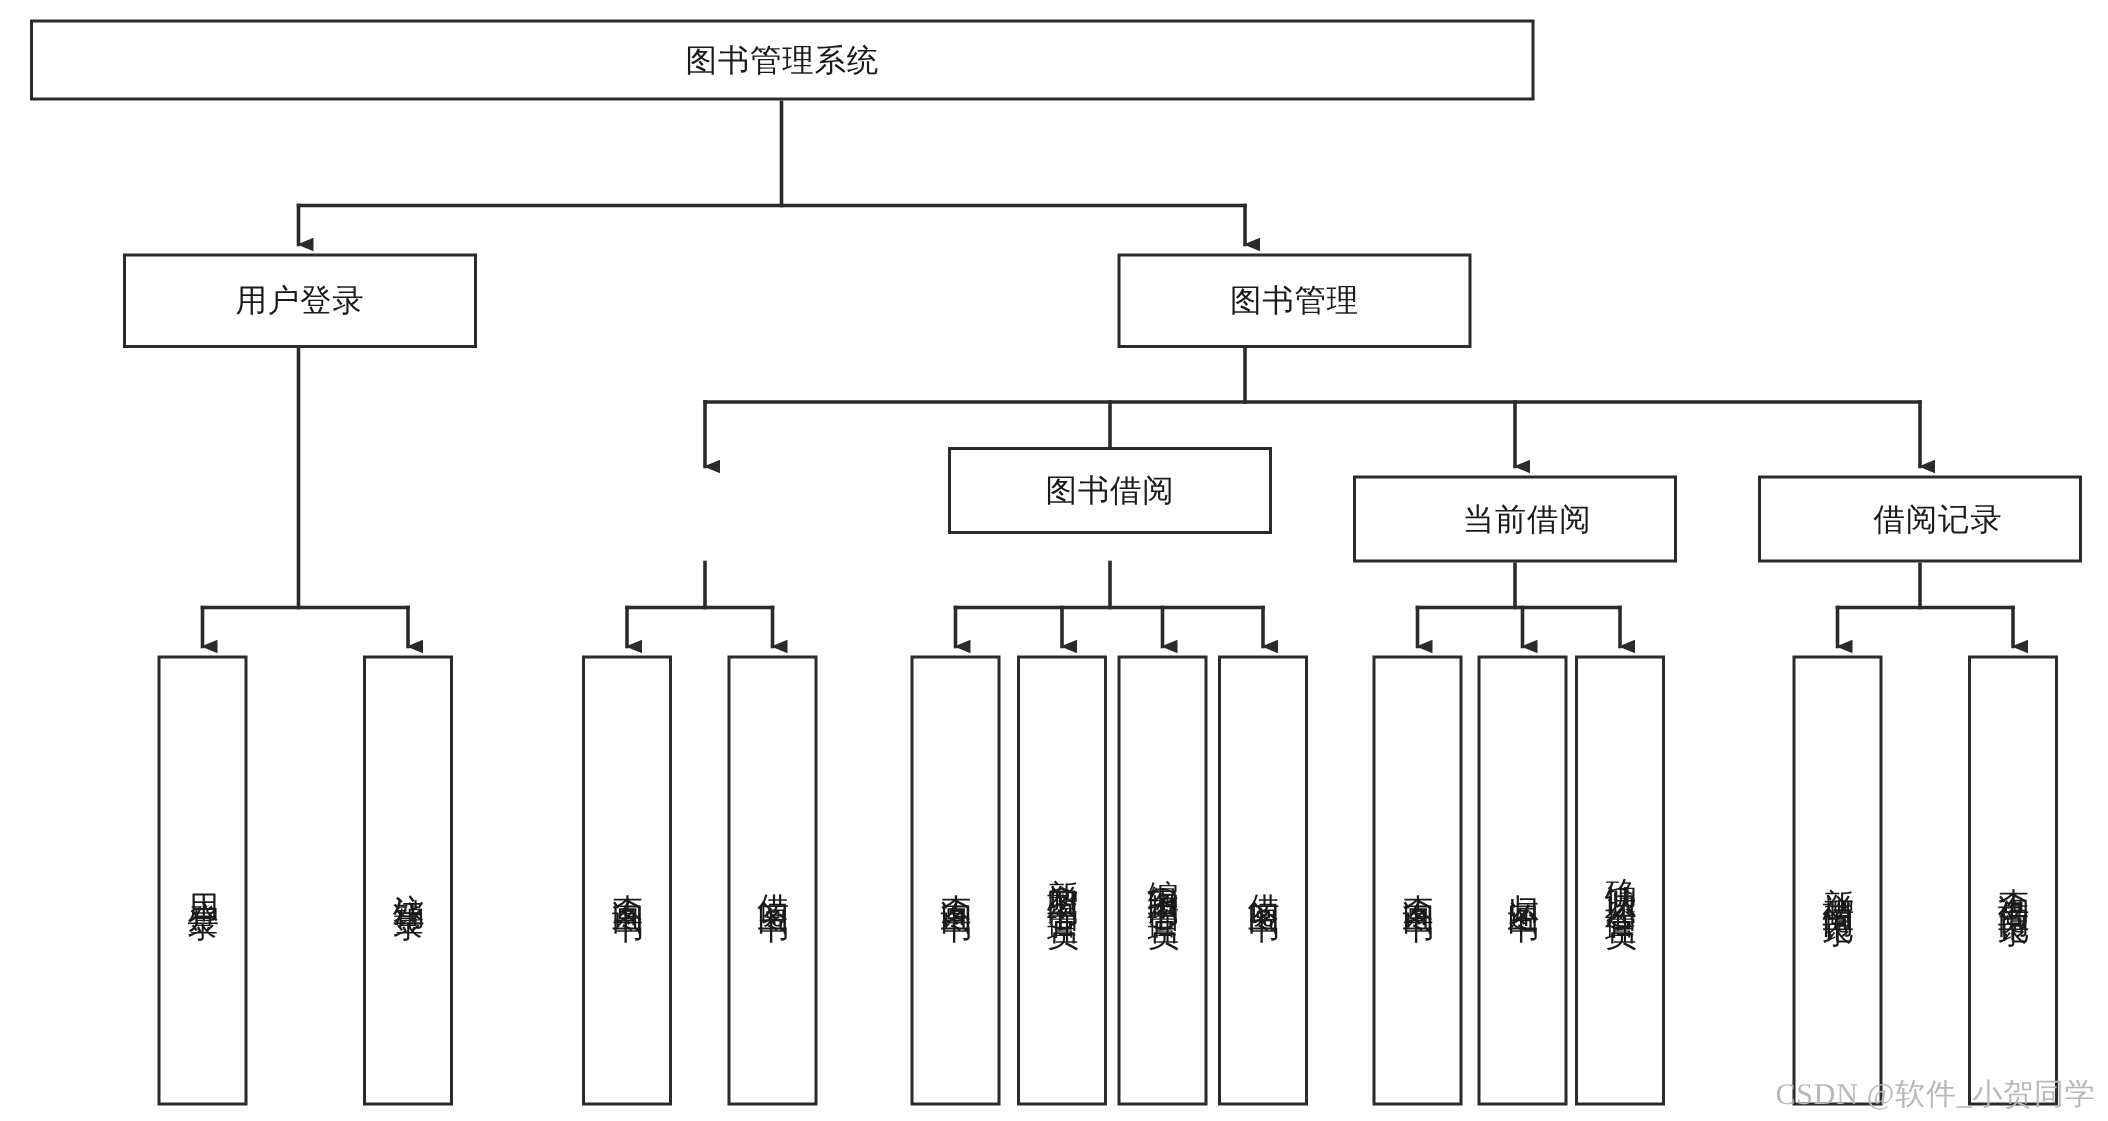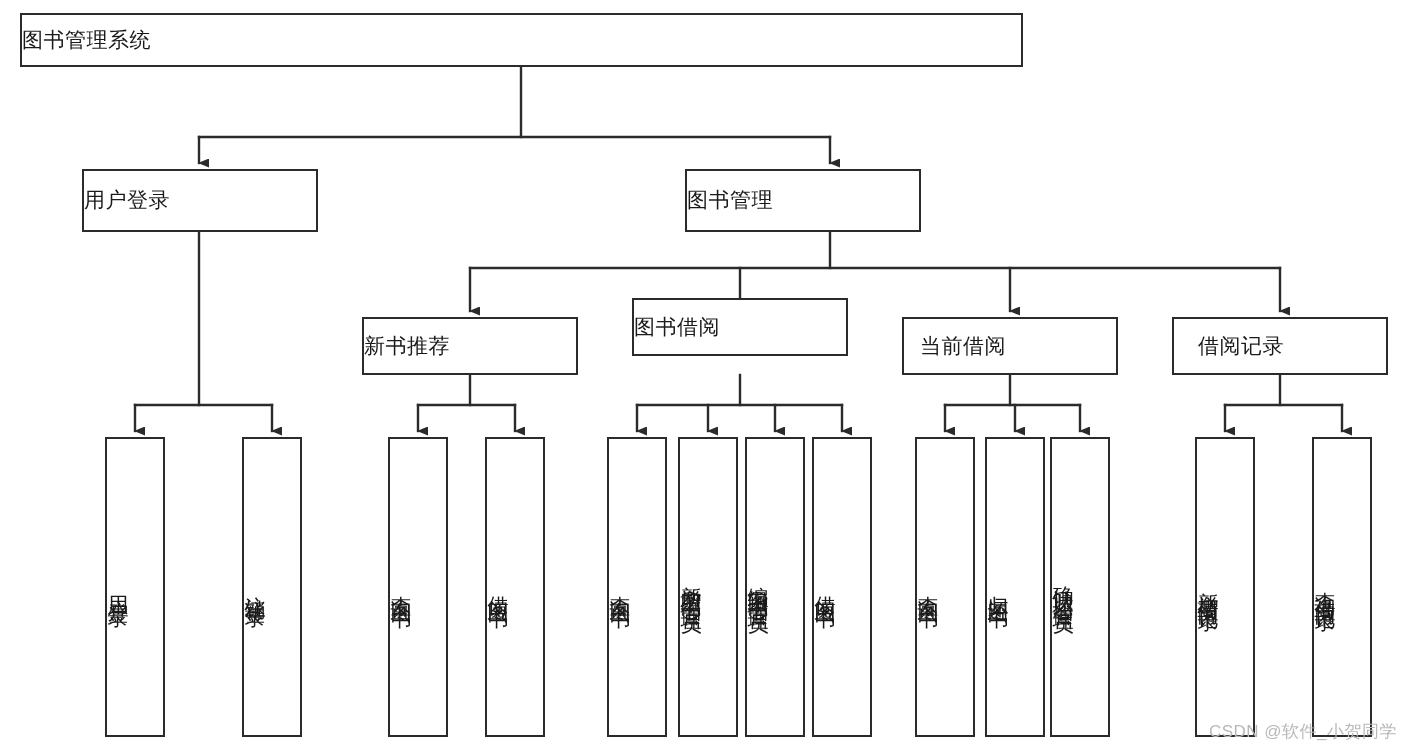--- a/index.html
+++ b/index.html
@@ -26,20 +26,21 @@
     height: 747px;
     pointer-events: none;
   }
   .node {
     position: absolute;
     box-sizing: border-box;
     border: 2px solid #2b2b2b;
     background: #ffffff;
     display: flex;
     align-items: center;
+    justify-content: center;
     color: #1a1a1a;
   }
   .node-label {
     display: block;
     text-align: center;
     white-space: nowrap;
     line-height: 1.18;
   }
   .node.horizontal .node-label {
     font-size: 21px;
@@ -53,25 +54,25 @@
     text-orientation: upright;
     font-size: 21px;
     letter-spacing: 4px;
     line-height: 1.0;
     white-space: nowrap;
   }
   #watermark {
     position: absolute;
     right: 8px;
     bottom: 4px;
-    font-size: 17px;
+    font-size: 20px;
     color: #b8b8b8;
     letter-spacing: 0.5px;
     white-space: nowrap;
-    font-family: Liberation Sans, sans-serif;
+    font-family: Liberation Serif, serif;
   }
 </style>
 </head>
 <body>
 
 <div id="diagram-root">
 
   <svg id="edge-layer" viewBox="0 0 1405 747" width="1405" height="747" xmlns="http://www.w3.org/2000/svg">
     <defs>
       <marker id="arrowhead" markerWidth="10" markerHeight="12" refX="4.5" refY="10" orient="auto" markerUnits="userSpaceOnUse">
@@ -123,27 +124,24 @@
   </svg>
 
   <div class="node horizontal" style="left:20px; top:13px; width:1003px; height:54px;">
     <span class="node-label">图书管理系统</span>
   </div>
 
   <div class="node horizontal" style="left:82px; top:169px; width:236px; height:63px;">
     <span class="node-label">用户登录</span>
   </div>
 
-  <div class="node horizontal" style="left:685px; top:169px; width:236px; height:63px;">
+  <div class="node horizontal" style="left:745px; top:169px; width:236px; height:63px;">
     <span class="node-label">图书管理</span>
   </div>
 
-  <div class="node horizontal" style="left:362px; top:317px; width:216px; height:58px;">
-    <span class="node-label">新书推荐</span>
-  </div>
 
   <div class="node horizontal" style="left:632px; top:298px; width:216px; height:58px;">
     <span class="node-label">图书借阅</span>
   </div>
 
   <div class="node horizontal" style="left:902px; top:317px; width:216px; height:58px;padding-left:16px;">
     <span class="node-label">当前借阅</span>
   </div>
 
   <div class="node horizontal" style="left:1172px; top:317px; width:216px; height:58px;padding-left:24px;">

